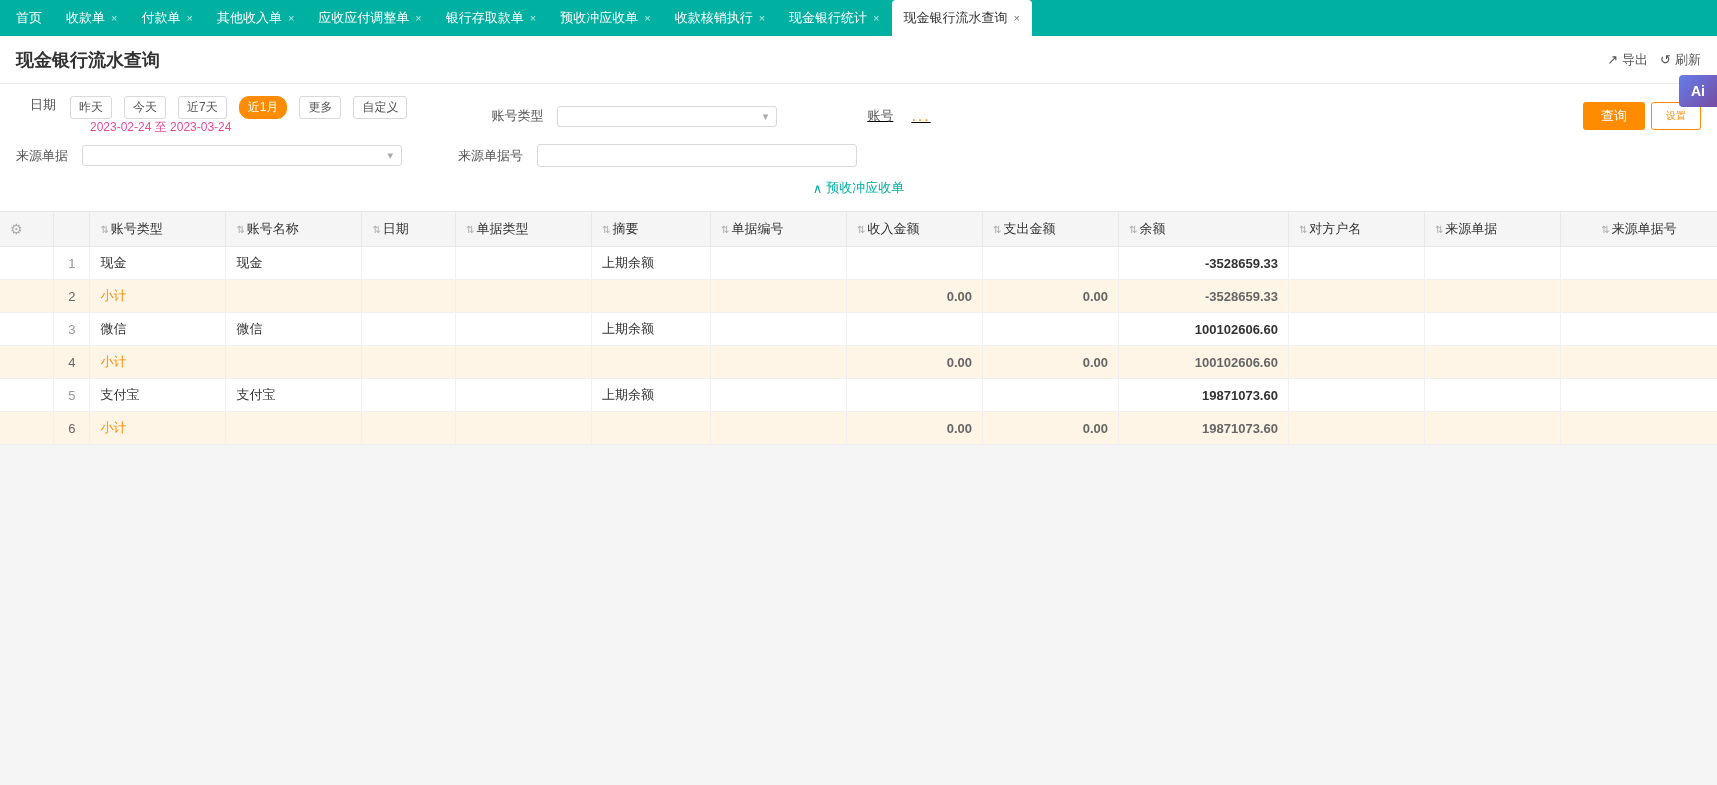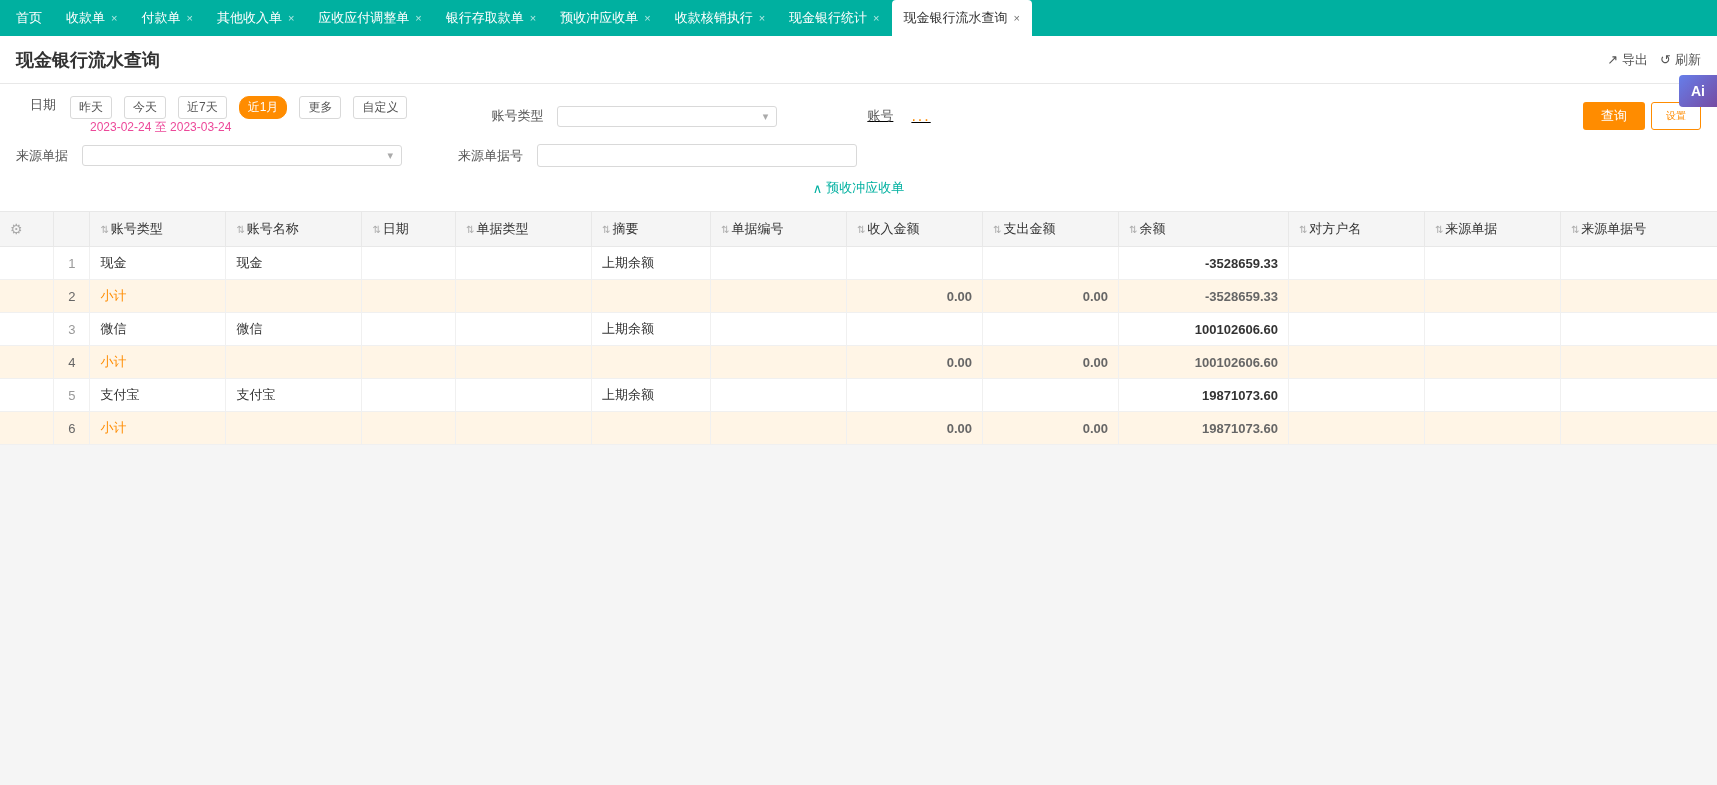--- a/index.html
+++ b/index.html
@@ -179,21 +179,21 @@
     }
     thead th {
       padding: 8px 10px;
       color: #333;
       font-weight: 500;
       text-align: left;
       white-space: nowrap;
       border-right: 1px solid #e8e8e8;
       cursor: pointer;
     }
-    thead th:last-child { border-right: none; }
+    thead th:last-child { border-right: none; text-align: center; }
     thead th .sort-icon { color: #aaa; font-size: 10px; margin-right: 2px; }
     tbody tr { border-bottom: 1px solid #f0f0f0; }
     tbody td {
       padding: 7px 10px;
       color: #333;
       white-space: nowrap;
       border-right: 1px solid #f0f0f0;
     }
     tbody td:last-child { border-right: none; }
     .row-subtotal {

